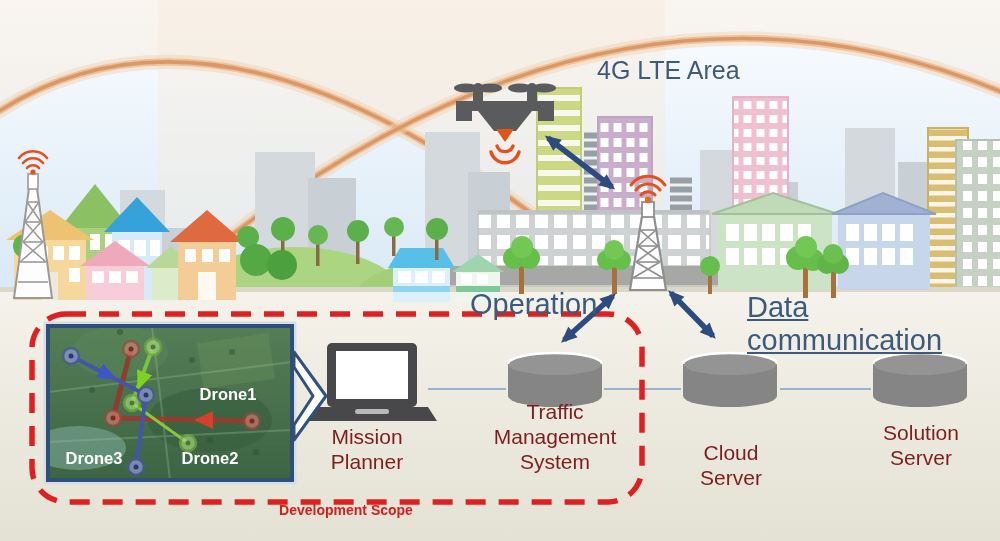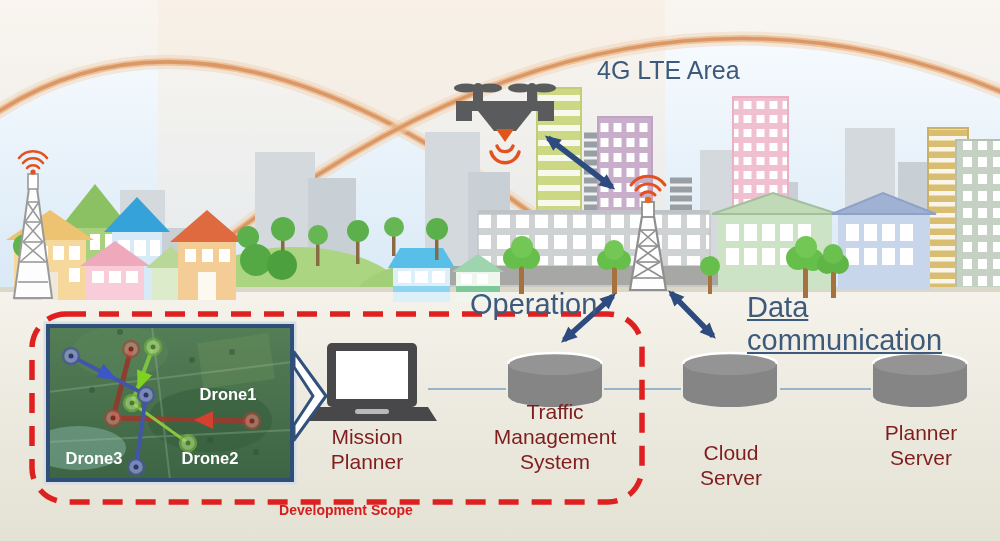--- a/index.html
+++ b/index.html
@@ -438,16 +438,16 @@
     <line x1="671" y1="293" x2="713" y2="336" marker-start="url(#mArrow)" marker-end="url(#mArrow)"></line>
   </g>
 </svg>
 
 <div class="lbl lbl-slate lbl-lte">4G LTE Area</div>
 <div class="lbl lbl-slate lbl-operation">Operation</div>
 <div class="lbl lbl-slate lbl-datacomm">Data communication</div>
 <div class="lbl node-lbl lbl-mission">Mission Planner</div>
 <div class="lbl node-lbl lbl-tms">Traffic Management System</div>
 <div class="lbl node-lbl lbl-cloud">Cloud Server</div>
-<div class="lbl node-lbl lbl-solution">Planner Server</div>
+<div class="lbl node-lbl lbl-solution">Solution Server</div>
 <div class="lbl lbl-scope">Development Scope</div>
 
 </div>
 
 </body></html>

